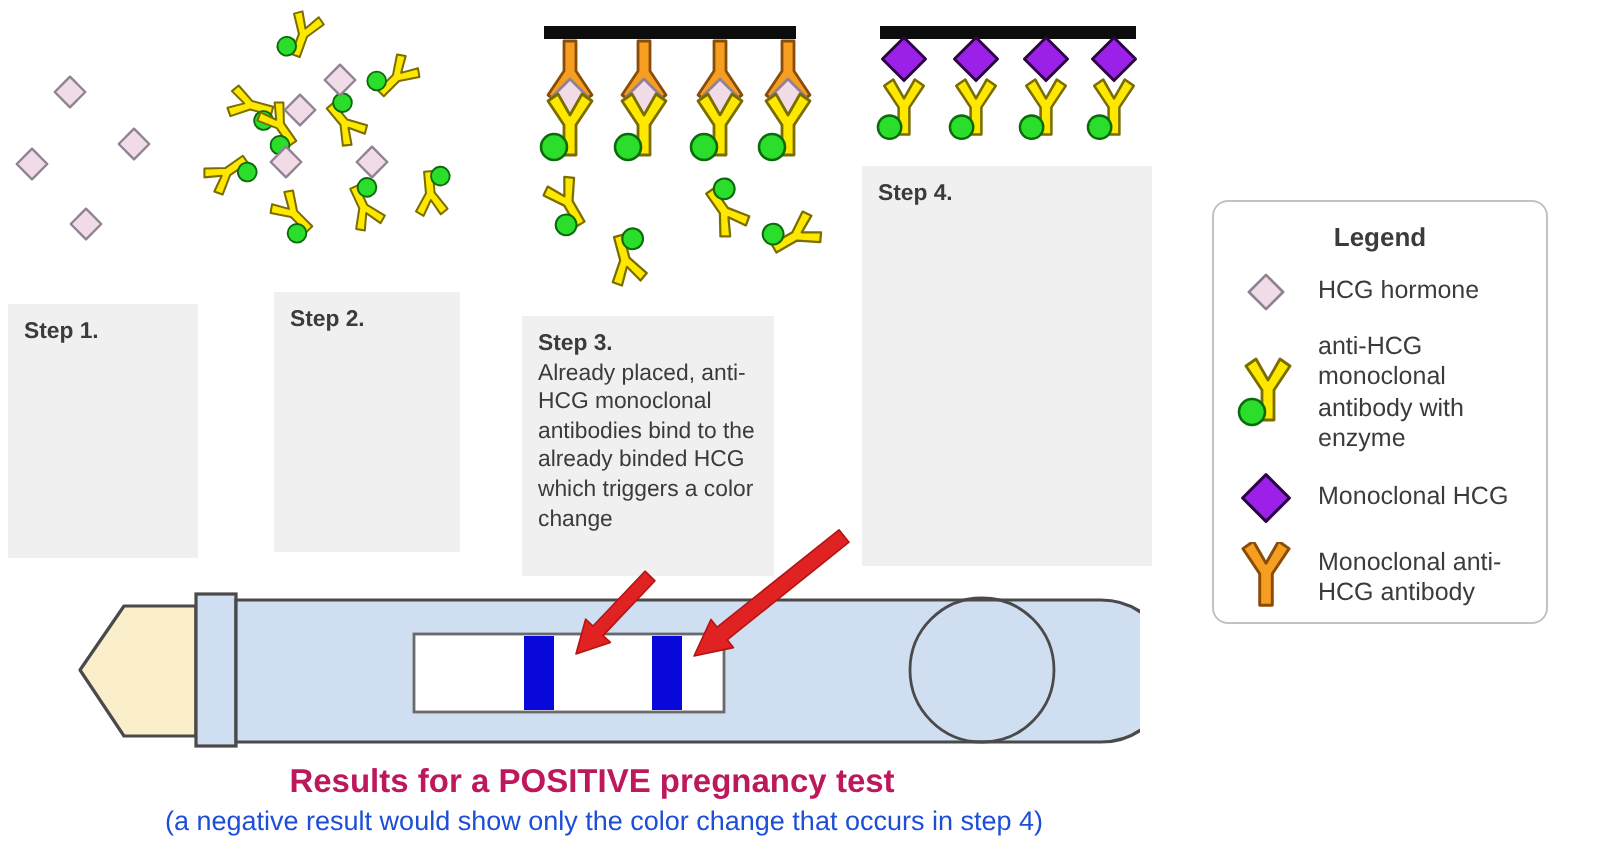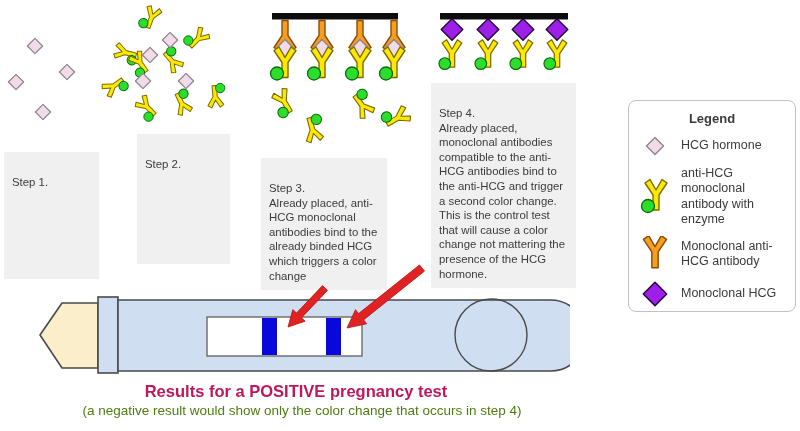--- a/index.html
+++ b/index.html
@@ -2,27 +2,27 @@
 <html style="--hcg-pink: #F0DBE7; --hcg-pink-outline: #8F8292; --antibody-yellow: #FFE800; --antibody-yellow-outline: #7A6D00; --enzyme-green: #2CDE2C; --enzyme-green-outline: #0B6B0B; --antibody-orange: #F59E21; --antibody-orange-outline: #8A4D08; --monoclonal-purple: #9D20E8; --monoclonal-purple-outline: #2A0640; --bar-black: #0C0C0C; --box-grey: #F0F0F0; --text-dark: #3B3B3B; --strip-blue: #CFDFF1; --strip-outline: #4A4A4A; --strip-tip-cream: #FBEECB; --band-blue: #0808DA; --window-white: #FFFFFF; --arrow-red: #E12222; --legend-bg: #FFFFFF; --legend-border: #C2C2C2;"><head>
 <meta charset="utf-8">
 <style>
   html,body{margin:0;padding:0;background:#fff;}
   .canvas{position:relative;width:800px;height:431px;background:#fff;overflow:hidden;
           font-family:"Liberation Sans",sans-serif;color:var(--text-dark,#3b3b3b);}
   .abs{position:absolute;}
   
   .step-box{position:absolute;background:var(--box-grey);padding:7px 8px;box-sizing:border-box;
             font-size:11.4px;line-height:1.28;color:var(--text-dark);}
-  .step-title{font-weight:normal;display:block;margin-top:16px;}
+  .step-title{font-weight:bold;display:block;}
   #step1{left:4px;top:152px;width:95px;min-height:127px;}
-  #step2{left:137px;top:134px;width:93px;min-height:130px;}
+  #step2{left:137px;top:146px;width:93px;min-height:130px;}
   #step3{left:261px;top:158px;width:126px;min-height:130px;}
   #step4{left:431px;top:83px;width:145px;min-height:200px;}
   
-  .legend{position:absolute;left:628px;top:100px;width:168px;height:212px;box-sizing:border-box;
+  .legend{position:absolute;left:606px;top:100px;width:168px;height:212px;box-sizing:border-box;
           background:var(--legend-bg);border:1.5px solid var(--legend-border);border-radius:8px;
           padding:8px 10px;display:flex;flex-direction:column;gap:9px;}
   .legend-title{text-align:center;font-weight:bold;font-size:13px;margin-top:2px;}
   .legend-item{display:flex;align-items:center;gap:8px;justify-content:space-between;}
   .legend-icon{flex:0 0 32px;display:flex;justify-content:center;}
   .legend-label{font-size:12.5px;line-height:1.22;width:104px;}
   
   .f-yel{fill:var(--antibody-yellow);stroke:var(--antibody-yellow-outline);stroke-width:1.4;stroke-linejoin:round;}
   .f-grn{fill:var(--enzyme-green);stroke:var(--enzyme-green-outline);stroke-width:1.3;}
   .f-org{fill:var(--antibody-orange);stroke:var(--antibody-orange-outline);stroke-width:1.4;stroke-linejoin:round;}
@@ -31,21 +31,21 @@
   .bar{fill:var(--bar-black);}
   .tip{fill:var(--strip-tip-cream);stroke:var(--strip-outline);stroke-width:1.6;stroke-linejoin:round;}
   .strip-fill{fill:var(--strip-blue);stroke:var(--strip-outline);stroke-width:1.6;}
   .strip-circle{fill:none;stroke:var(--strip-outline);stroke-width:1.4;}
   .window{fill:var(--window-white);stroke:#6a6a6a;stroke-width:1.4;}
   .band{fill:var(--band-blue);}
   .arrow{fill:var(--arrow-red);stroke:#b51414;stroke-width:0.8;stroke-linejoin:round;}
   
   .caption{position:absolute;left:0;top:382px;width:592px;text-align:center;}
   .caption-title{font-size:16.5px;font-weight:bold;color:#be185d;}
-  .caption-sub{font-size:13.5px;margin-top:2px;color:#4d7c0f;margin-left:12px;}
+  .caption-sub{font-size:13.5px;margin-top:2px;color:#1d4ed8;margin-left:12px;}
 </style>
 </head>
 <body>
 
 <div class="canvas">
 
   <svg class="abs" style="left:0;top:0" width="600" height="152" viewBox="0 0 600 152">
     <defs>
       <path id="ab" d="M-11,-14 L-6,-17.5 L0,-7 L6,-17.5 L11,-14 L3,-2 L3,13 L-3,13 L-3,-2 Z"></path>
       <path id="dia" d="M0,-9 L9,0 L0,9 L-9,0 Z"></path>
@@ -113,21 +113,20 @@
   </div>
   <div class="step-box" id="step2">
     <span class="step-title">Step 2.</span>
   </div>
   <div class="step-box" id="step3">
     <span class="step-title">Step 3.</span>
     <span>Already placed, anti-HCG monoclonal antibodies bind to the already binded HCG which triggers a color change</span>
   </div>
   <div class="step-box" id="step4">
     <span class="step-title">Step 4.</span>
-    <span>Already placed, monoclonal antibodies compatible to the anti-HCG antibodies bind to the anti-HCG and trigger a second color change. This is the control test that will cause a color change not mattering the presence of the HCG hormone.</span>
   </div>
 
   <div class="legend">
     <div class="legend-title">Legend</div>
     <div class="legend-item">
       <span class="legend-icon">
         <svg width="22" height="22" viewBox="-11 -11 22 22">
             <use href="#dia" class="f-pnk" transform="scale(0.95)"></use>
           </svg>
       </span>
@@ -136,33 +135,33 @@
     <div class="legend-item">
       <span class="legend-icon">
         <svg width="32" height="38" viewBox="-17 -19 32 38">
             <use href="#abe"></use>
           </svg>
       </span>
       <span class="legend-label">anti-HCG monoclonal antibody with enzyme</span>
     </div>
     <div class="legend-item">
       <span class="legend-icon">
+        <svg width="26" height="26" viewBox="-13 -13 26 26">
+            <use href="#dia" class="f-pur" transform="scale(1.3)"></use>
+          </svg>
+      </span>
+      <span class="legend-label">Monoclonal HCG</span>
+    </div>
+    <div class="legend-item">
+      <span class="legend-icon">
         <svg width="30" height="36" viewBox="-15 -18 30 36">
             <use href="#ab" class="f-org" transform="scale(1.05)"></use>
           </svg>
       </span>
       <span class="legend-label">Monoclonal anti-HCG antibody</span>
-    </div>
-    <div class="legend-item">
-      <span class="legend-icon">
-        <svg width="26" height="26" viewBox="-13 -13 26 26">
-            <use href="#dia" class="f-pur" transform="scale(1.3)"></use>
-          </svg>
-      </span>
-      <span class="legend-label">Monoclonal HCG</span>
     </div>
   </div>
 
   <svg class="abs" style="left:30px;top:255px" width="540" height="125" viewBox="0 0 540 125">
     <polygon class="tip" points="68,48 32,48 10,80 32,113 68,113"></polygon>
     <rect class="strip-fill" x="68" y="42" width="20" height="76"></rect>
     <path class="strip-fill" d="M88,45 H520.5 A35.5,35.5 0 0 1 520.5,116 H88 Z"></path>
     <circle class="strip-circle" cx="461" cy="80" r="36"></circle>
     <rect class="window" x="177" y="62" width="155" height="39"></rect>
     <rect class="band" x="232" y="63" width="15" height="37"></rect>

